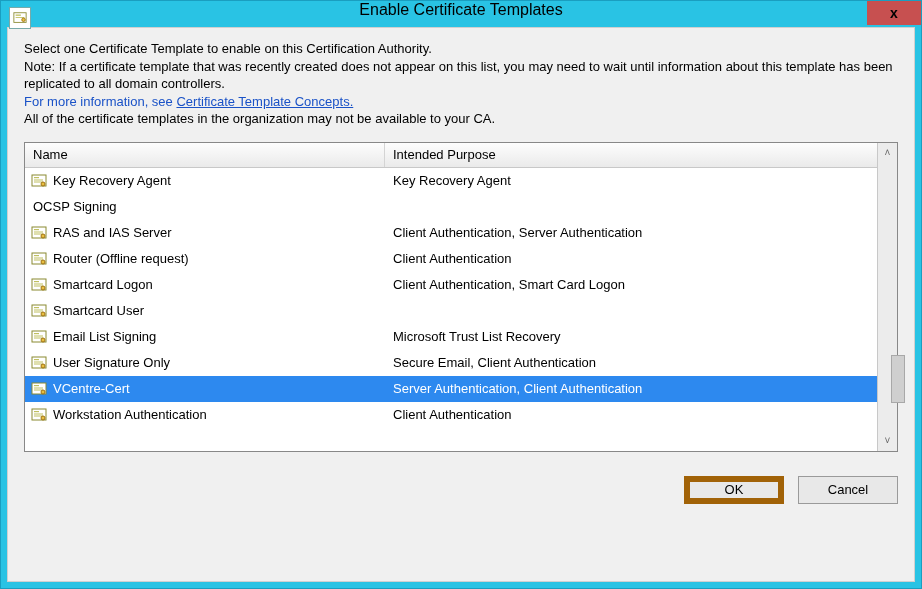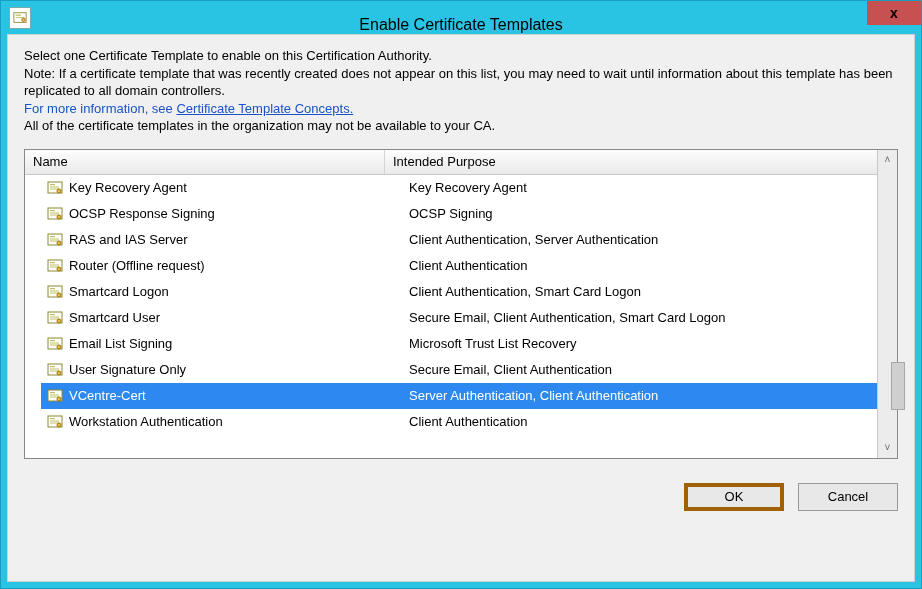--- a/index.html
+++ b/index.html
@@ -5,21 +5,21 @@
   * { box-sizing: border-box; }
   html,body { margin:0; padding:0; font-family:"Segoe UI", Tahoma, sans-serif; font-size:13px; }
   .window {
     width:922px; height:589px;
     background:#29c3e4;
     border:1px solid #1a9ec0;
     position:relative;
     display:flex; flex-direction:column;
   }
   .titlebar {
-    height:33px; display:flex; align-items:flex-end; justify-content:center;
+    height:26px; display:flex; align-items:flex-start; justify-content:center;
     position:relative;
     font-size:16px; color:#000;
   }
   .titlebar .icon-slot {
     position:absolute; left:8px; top:6px; width:22px; height:22px;
     background:#fff; border:1px solid #7aa; display:flex; align-items:center; justify-content:center;
   }
   .close-btn {
     position:absolute; right:0; top:0; width:54px; height:24px;
     background:#c75050; color:#000; font-weight:bold; font-size:14px;
@@ -40,21 +40,21 @@
     height:310px;
   }
   .list-main { flex:1; display:flex; flex-direction:column; overflow:hidden; }
   .headers {
     display:flex; flex:0 0 auto; height:25px;
     background:linear-gradient(#fdfdfd,#eaeaea);
     border-bottom:1px solid #c8c8c8;
   }
   .col-name { width:360px; padding:4px 8px; border-right:1px solid #d4d4d4; }
   .col-purpose { flex:1; padding:4px 8px; }
-  .rows { flex:1; overflow:hidden;padding-left:16px; }
+  .rows { flex:1; overflow:hidden; }
   .row {
     display:flex; height:26px; align-items:center; cursor:default;
   }
   .row.selected { background:#2d89ef; color:#fff;align-items:center; }
   .row .cell-name { width:360px; display:flex; align-items:center; padding-left:6px; gap:6px; }
   .row .cell-purpose { flex:1; padding-left:8px; }
   .tmpl-icon { width:16px; height:16px; flex:0 0 auto; }
   .scrollbar {
     width:20px; background:#ececec; border-left:1px solid #c8c8c8;
     display:flex; flex-direction:column; align-items:center; justify-content:space-between;
@@ -67,21 +67,21 @@
     width:14px; background:#cfcfcf; border:1px solid #a8a8a8; height:48px; margin-top:auto; margin-bottom:24px;
   }
   .btnbar {
     display:flex; justify-content:flex-end; gap:14px; margin-top:24px;
   }
   .btn {
     min-width:100px; height:28px; background:#e8e8e8; border:1px solid #9a9a9a;
     display:flex; align-items:center; justify-content:center; cursor:pointer;
     font-size:13px;
   }
-  .btn.focus { border:4px solid #a16207;text-align:right; }
+  .btn.focus { border:6px solid #a16207;text-align:right; }
   svg.cert { display:block; }
 </style>
 </head>
 <body>
 
 <div class="window">
   <div class="titlebar">
     <div class="icon-slot">
       <svg class="cert" width="14" height="14" viewBox="0 0 16 16">
         <rect x="1" y="2" width="14" height="11" fill="#fff" stroke="#8a8a30"></rect>
@@ -124,32 +124,20 @@
   <circle cx="12" cy="11" r="2" fill="#e6c040" stroke="#a07010"></circle>
 </svg>
                 </span>
        <span>Key Recovery Agent</span>
      </div>
      <div class="cell-purpose">
        <span>Key Recovery Agent</span>
      </div>
             </div>
             <div class="row">
-              <div class="cell-name">
-       <span>
-                  <svg class="cert tmpl-icon" width="16" height="16" viewBox="0 0 16 16">
-  <rect x="1" y="2" width="14" height="11" fill="#fff" stroke="#8a8a30"></rect>
-  <rect x="3" y="4" width="5" height="1.2" fill="#c0c060"></rect>
-  <rect x="3" y="6.5" width="9" height="1" fill="#c0c060"></rect>
-  <rect x="3" y="8.5" width="9" height="1" fill="#c0c060"></rect>
-  <circle cx="12" cy="11" r="2" fill="#e6c040" stroke="#a07010"></circle>
-</svg>
-                </span>
-       <span>OCSP Response Signing</span>
-     </div>
      <div class="cell-purpose">
        <span>OCSP Signing</span>
      </div>
             </div>
             <div class="row">
               <div class="cell-name">
        <span>
                   <svg class="cert tmpl-icon" width="16" height="16" viewBox="0 0 16 16">
   <rect x="1" y="2" width="14" height="11" fill="#fff" stroke="#8a8a30"></rect>
   <rect x="3" y="4" width="5" height="1.2" fill="#c0c060"></rect>
@@ -203,23 +191,20 @@
        <span>
                   <svg class="cert tmpl-icon" width="16" height="16" viewBox="0 0 16 16">
   <rect x="1" y="2" width="14" height="11" fill="#fff" stroke="#8a8a30"></rect>
   <rect x="3" y="4" width="5" height="1.2" fill="#c0c060"></rect>
   <rect x="3" y="6.5" width="9" height="1" fill="#c0c060"></rect>
   <rect x="3" y="8.5" width="9" height="1" fill="#c0c060"></rect>
   <circle cx="12" cy="11" r="2" fill="#e6c040" stroke="#a07010"></circle>
 </svg>
                 </span>
        <span>Smartcard User</span>
-     </div>
-     <div class="cell-purpose">
-       <span>Secure Email, Client Authentication, Smart Card Logon</span>
      </div>
             </div>
             <div class="row">
               <div class="cell-name">
        <span>
                   <svg class="cert tmpl-icon" width="16" height="16" viewBox="0 0 16 16">
   <rect x="1" y="2" width="14" height="11" fill="#fff" stroke="#8a8a30"></rect>
   <rect x="3" y="4" width="5" height="1.2" fill="#c0c060"></rect>
   <rect x="3" y="6.5" width="9" height="1" fill="#c0c060"></rect>
   <rect x="3" y="8.5" width="9" height="1" fill="#c0c060"></rect>

